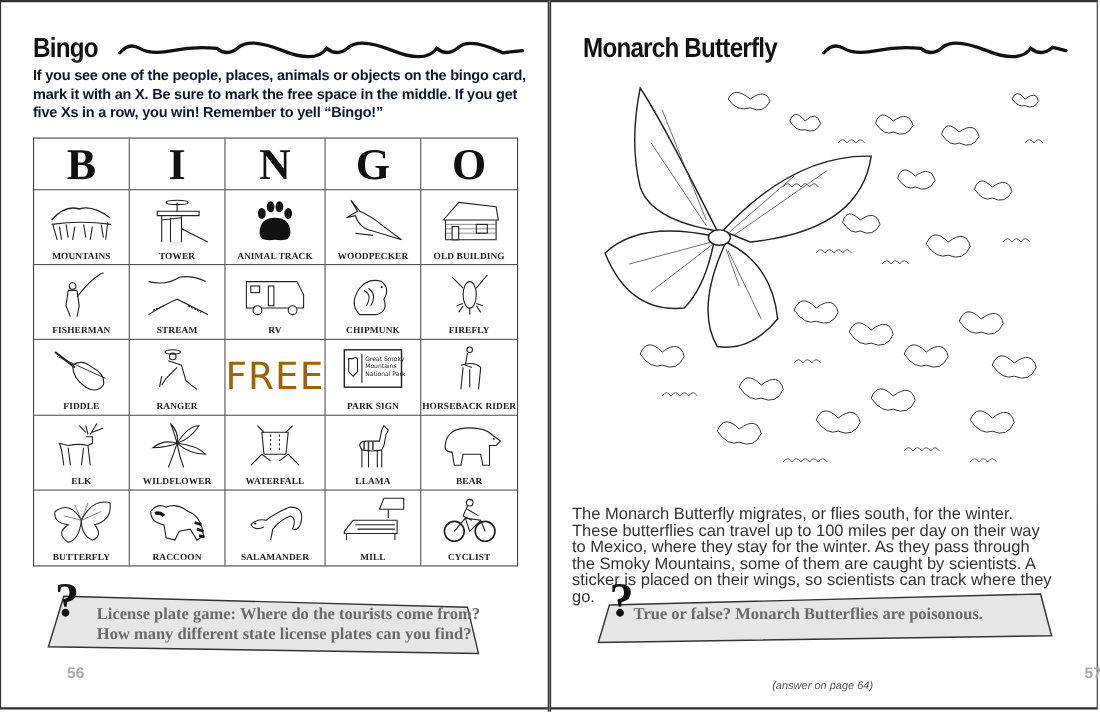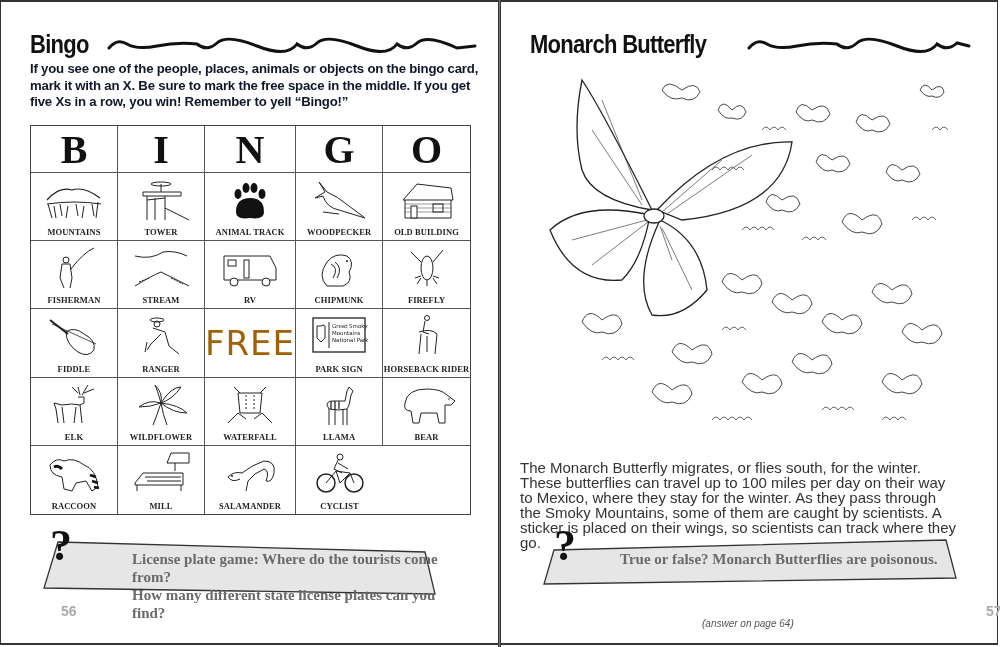--- a/index.html
+++ b/index.html
@@ -22,21 +22,21 @@
   .cell.c5 { border-right:none; }
   .cell.r6 { border-bottom:none; }
   .hdr { justify-content:center; padding:0; font-family:"Liberation Serif", serif; font-weight:bold; font-size:40px; color:#111; }
   .pic { flex:1; width:100%; display:flex; align-items:center; justify-content:center; }
   .pic svg { width:60px; height:44px; }
   .lbl { font-family:"Liberation Serif", serif; font-size:8.5px; font-weight:bold; color:#222; text-align:center; line-height:10px; letter-spacing:0.1px; }
   .free { font-family:"DejaVu Sans", sans-serif; font-size:34px; font-weight:normal; color:#a16207; letter-spacing:1px; justify-content:center; padding:0; }
 
   .qbox { position:absolute; }
   .qbox svg.banner { position:absolute; left:0; top:0; }
-  .qtext { position:absolute; font-family:"Liberation Serif", serif; font-weight:bold; color:#6a6a6a; font-size:15px; line-height:18px;margin-left:44px; }
+  .qtext { position:absolute; font-family:"Liberation Serif", serif; font-weight:bold; color:#6a6a6a; font-size:15px; line-height:18px; }
   .qmark { position:absolute; font-family:"Liberation Serif", serif; font-weight:bold; font-size:44px; color:#111; line-height:44px; }
 
   .pnum { position:absolute; font-family:"Liberation Sans", sans-serif; font-weight:bold; font-size:14px; color:#aaa;margin-left:32px; }
   .answer { position:absolute; font-style:italic; font-size:10px; color:#555;margin-top:12px; }
   .para { position:absolute; left:18px; top:460px; width:440px; font-size:15px; line-height:15px; color:#333; }
   .art { position:absolute; left:40px; top:70px; width:420px; height:380px; }
 </style>
 </head>
 <body>
 
@@ -256,47 +256,57 @@
             <path d="M8 20 Q10 6 30 6 Q44 6 50 12 L58 18 L54 22 L48 22 L48 40 L42 40 L40 30 L24 30 L22 40 L16 40 L14 28 Q6 28 8 20 Z" fill="none" stroke="#222"></path>
             <circle cx="52" cy="16" r="0.8" fill="#222"></circle>
           </svg>
         </div>
       <div class="lbl">BEAR</div>
     </div>
 
     <div class="cell r6">
       <div class="pic">
           <svg viewBox="0 0 60 44">
+            <path d="M30 22 Q20 4 6 14 Q4 24 18 26 Q6 34 18 42 Q28 40 30 22 Z" fill="none" stroke="#222"></path>
+            <path d="M30 22 Q40 2 56 6 Q58 22 42 26 Q50 36 40 40 Q30 36 30 22 Z" fill="none" stroke="#222"></path>
+            <path d="M30 22 L24 8 M30 22 L36 6 M30 22 L14 18 M30 22 L48 14" stroke="#444" stroke-width="0.6"></path>
+          </svg>
+        </div>
+      <div class="lbl">BUTTERFLY</div>
+    </div>
+    <div class="cell r6">
+      <div class="pic">
+          <svg viewBox="0 0 60 44">
             <path d="M6 14 Q12 6 20 10 Q30 6 40 14 Q52 18 54 36 L48 40 L42 30 L32 32 L28 40 L20 38 L18 26 Q6 24 6 14 Z" fill="none" stroke="#222"></path>
             <path d="M10 16 Q14 14 18 18" stroke="#111" stroke-width="3" fill="none"></path>
             <path d="M46 24 L52 26 M48 30 L54 32 M50 36 L55 37" stroke="#111" stroke-width="2.5"></path>
           </svg>
         </div>
       <div class="lbl">RACCOON</div>
+    </div>
+    <div class="cell r6">
+      <div class="pic">
+          <svg viewBox="0 0 60 44">
+            <path d="M8 26 Q14 20 22 22 Q32 14 44 10 Q56 10 54 22 Q52 32 46 30 Q50 20 44 18 Q34 22 28 30 L26 40 M20 28 Q12 32 8 26" fill="none" stroke="#222"></path>
+            <circle cx="12" cy="25" r="1" fill="#222"></circle>
+          </svg>
+        </div>
+      <div class="lbl">SALAMANDER</div>
     </div>
     <div class="cell r6">
       <div class="pic">
           <svg viewBox="0 0 60 44">
             <path d="M40 2 H58 V12 H36 Z" fill="none" stroke="#222"></path>
             <path d="M44 12 V20" stroke="#222"></path>
             <path d="M4 32 L12 22 H52 V34 H4 Z" fill="none" stroke="#222"></path>
             <path d="M14 26 H50 M16 30 H50" stroke="#222"></path>
             <path d="M6 34 V40 M50 34 V40" stroke="#222"></path>
           </svg>
         </div>
       <div class="lbl">MILL</div>
-    </div>
-    <div class="cell r6">
-      <div class="pic">
-          <svg viewBox="0 0 60 44">
-            <path d="M8 26 Q14 20 22 22 Q32 14 44 10 Q56 10 54 22 Q52 32 46 30 Q50 20 44 18 Q34 22 28 30 L26 40 M20 28 Q12 32 8 26" fill="none" stroke="#222"></path>
-            <circle cx="12" cy="25" r="1" fill="#222"></circle>
-          </svg>
-        </div>
-      <div class="lbl">SALAMANDER</div>
     </div>
     <div class="cell c5 r6">
       <div class="pic">
           <svg viewBox="0 0 60 44">
             <circle cx="16" cy="32" r="9" fill="none" stroke="#222" stroke-width="1.5"></circle>
             <circle cx="44" cy="32" r="9" fill="none" stroke="#222" stroke-width="1.5"></circle>
             <path d="M16 32 L26 20 L40 22 L44 32 M26 20 L30 32 L40 22" fill="none" stroke="#222"></path>
             <circle cx="30" cy="6" r="3" fill="none" stroke="#222"></circle>
             <path d="M28 9 L24 18 L32 22 M28 12 L38 18" fill="none" stroke="#222"></path>
           </svg>

